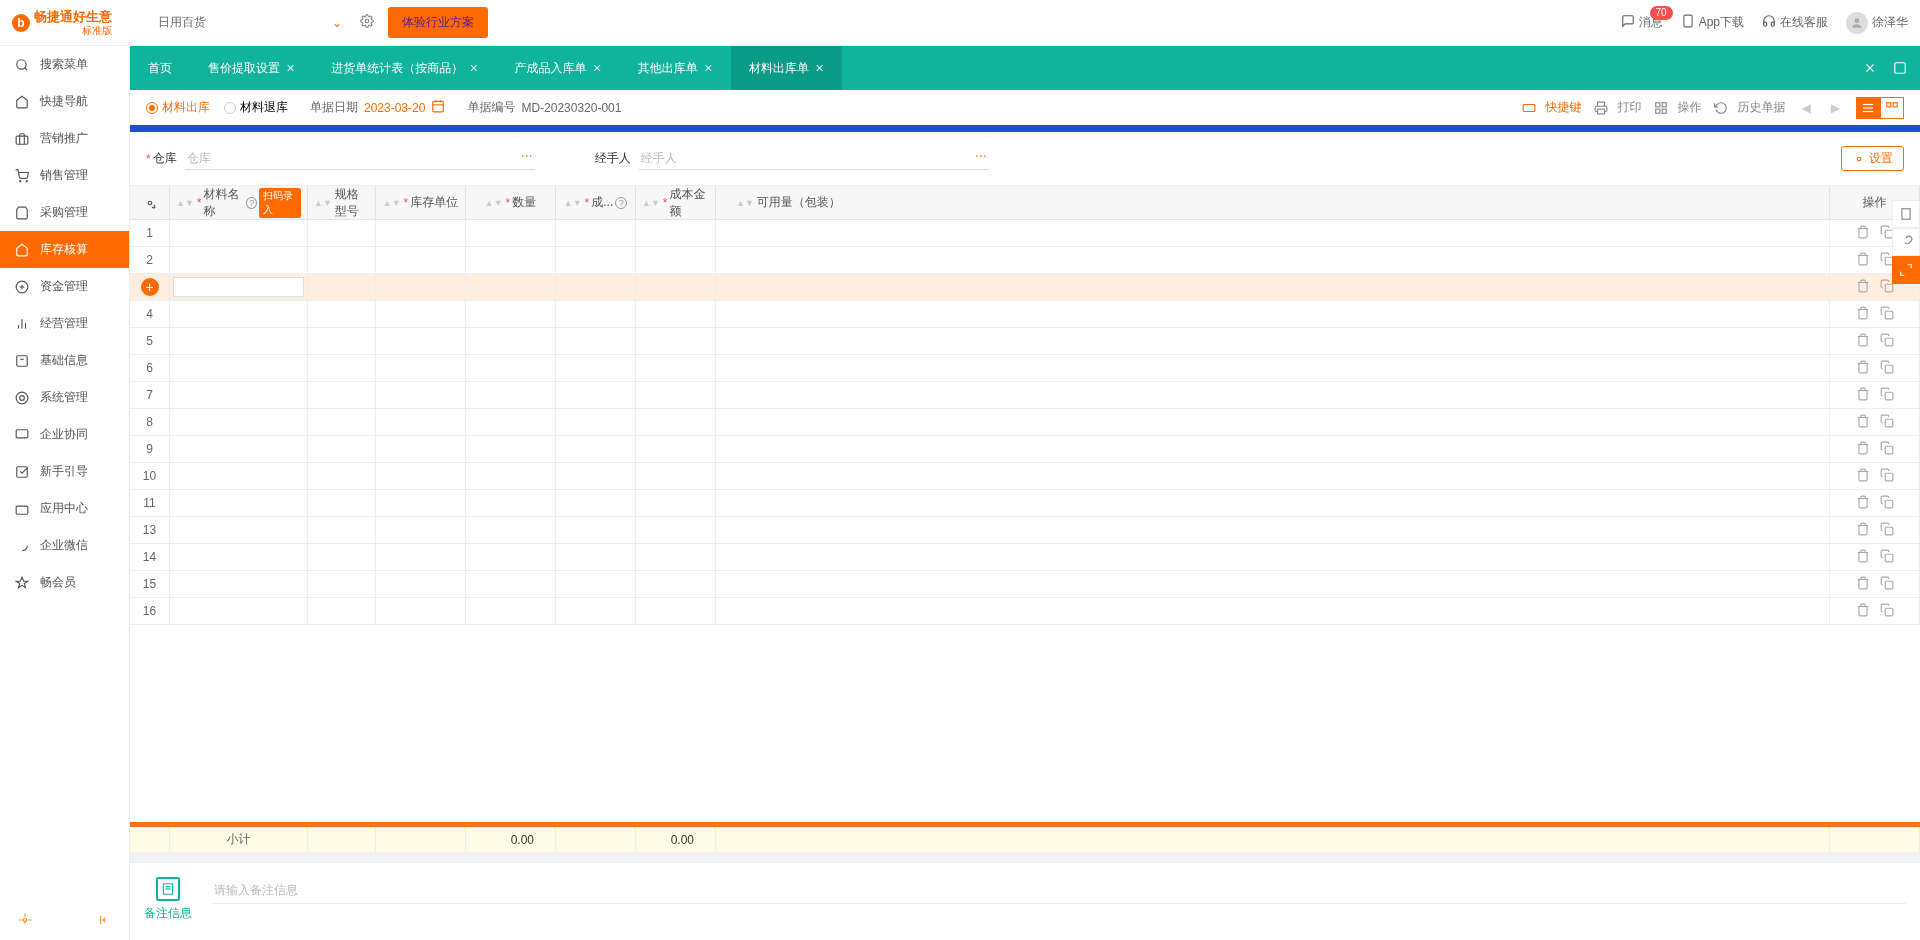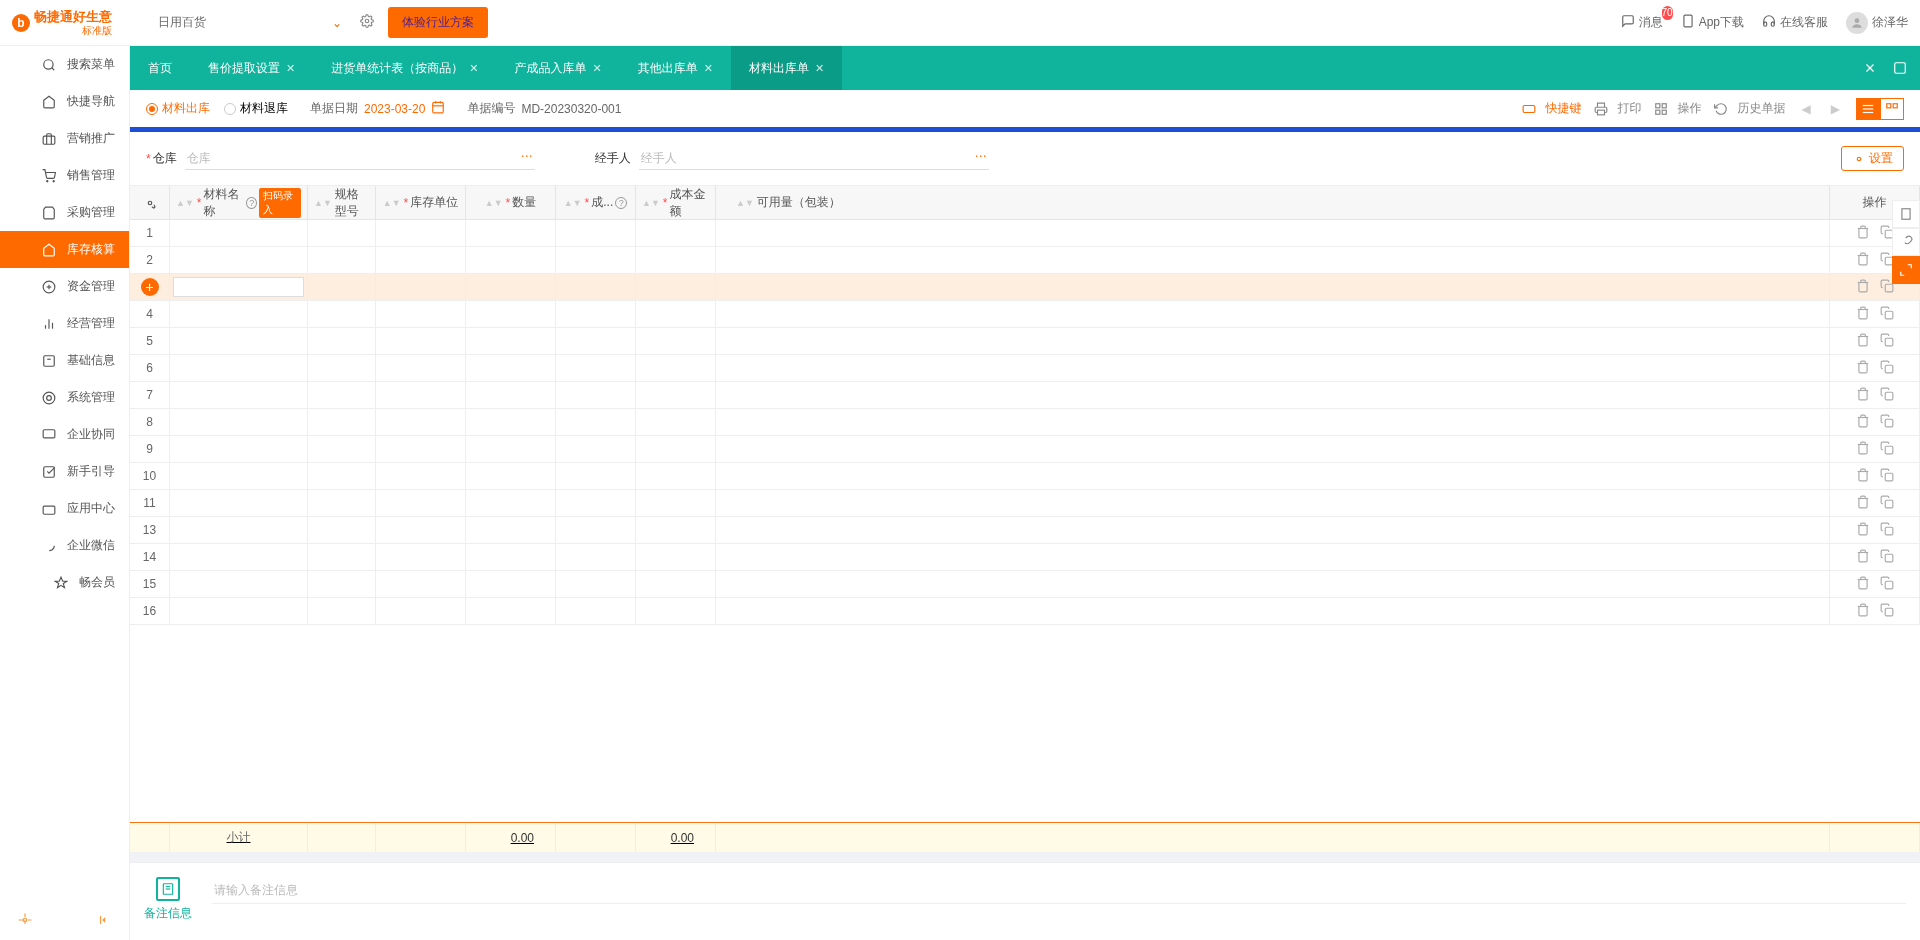--- a/index.html
+++ b/index.html
@@ -11,37 +11,37 @@
 .logo-text{color:#ff6a00;font-size:13px;font-weight:bold;}
 .logo-sub{color:#ff6a00;font-size:10px;margin-top:-2px;}
 .logo-col{display:flex;flex-direction:column;text-align:right;}
 .category-select{display:flex;align-items:center;margin-left:18px;width:200px;border-radius:3px;padding:4px 8px;color:#666;}
 .chevron{margin-left:auto;color:#ff6a00;}
 .gear-top{margin-left:10px;color:#888;}
 .cta-btn{margin-left:14px;background:#ff6a00;color:#4c1d95;padding:7px 14px;border-radius:3px;border:none;cursor:pointer;}
 .spacer{flex:1;}
 .top-right{display:flex;align-items:center;gap:18px;color:#666;}
 .tr-item{display:flex;align-items:center;gap:4px;position:relative;cursor:pointer;}
-.badge{position:absolute;top:-8px;right:-10px;background:#ff4d4f;color:#fff;border-radius:8px;padding:0 0;font-size:10px;line-height:14px;}
+.badge{position:absolute;top:-8px;right:-10px;background:#ff4d4f;color:#fff;border-radius:8px;padding:0 6px;font-size:10px;line-height:14px;}
 .avatar{width:22px;height:22px;border-radius:50%;background:#ddd;display:inline-flex;align-items:center;justify-content:center;color:#aaa;}
 .body{display:flex;flex:1;min-height:0;}
 .sidebar{width:130px;background:#fff;border-right:1px solid #eee;display:flex;flex-direction:column;}
-.side-item{display:flex;align-items:center;padding:10px 14px;color:#555;cursor:pointer;gap:10px;justify-content:flex-end;}
+.side-item{display:flex;align-items:center;padding:10px 14px;color:#555;cursor:pointer;gap:10px;}
 .side-item.active{background:#ff6a00;color:#fff;}
 .side-icon{width:16px;height:16px;display:inline-flex;align-items:center;justify-content:center;}
 .side-footer{margin-top:auto;display:flex;justify-content:space-between;padding:10px 18px;color:#ff9a3c;}
 .main{flex:1;display:flex;flex-direction:column;min-width:0;background:#f0f2f5;}
 .tabbar{height:44px;background:#10b39c;display:flex;align-items:center;color:#fff;}
 .tab{padding:0 18px;height:100%;display:flex;align-items:center;gap:6px;cursor:pointer;position:relative;}
 .tab.active{background:#0a9c86;}
 .tab-close{opacity:.8;font-size:11px;}
 .tab-tools{margin-left:auto;display:flex;align-items:center;gap:2px;padding-right:6px;}
 .tab-tool-btn{width:28px;height:28px;display:flex;align-items:center;justify-content:center;cursor:pointer;}
 .content{flex:1;display:flex;flex-direction:column;min-height:0;padding:0;}
-.form-header{background:#fff;height:42px;display:flex;align-items:center;padding:0 16px;border-bottom:5px solid #1d4ed8;}
+.form-header{background:#fff;height:42px;display:flex;align-items:center;padding:0 16px;border-bottom:7px solid #1d4ed8;}
 .radio-group{display:flex;align-items:center;gap:14px;}
 .radio{display:flex;align-items:center;gap:4px;cursor:pointer;}
 .radio-dot{width:12px;height:12px;border:1px solid #ccc;border-radius:50%;display:inline-flex;align-items:center;justify-content:center;}
 .radio.sel .radio-dot{border-color:#ff6a00;}
 .radio.sel .radio-dot::after{content:"";width:6px;height:6px;background:#ff6a00;border-radius:50%;}
 .radio.sel{color:#ff6a00;}
 .field-label{color:#666;margin-left:22px;}
 .date-val{color:#ff6a00;margin-left:6px;}
 .cal-icon{color:#ff6a00;margin-left:6px;}
 .header-right{margin-left:auto;display:flex;align-items:center;gap:12px;color:#ff6a00;}
@@ -78,21 +78,21 @@
 .q-icon{width:12px;height:12px;border:1px solid #999;border-radius:50%;display:inline-flex;align-items:center;justify-content:center;font-size:9px;color:#999;margin-left:2px;}
 .tbody{flex:1;overflow-y:auto;}
 .trow{display:flex;height:27px;border-bottom:1px solid #eee;}
 .trow.highlight{background:#fdeee0;}
 .td{border-right:1px solid #eee;display:flex;align-items:center;justify-content:center;color:#666;}
 .td.col-avail{justify-content:flex-start;}
 .add-btn{width:18px;height:18px;background:#ff6a00;color:#fff;border-radius:50%;display:flex;align-items:center;justify-content:center;font-size:14px;cursor:pointer;}
 .cell-input{width:95%;height:20px;border:1px solid #ddd;background:#fff;}
 .op-icons{display:flex;gap:10px;color:#aaa;}
 .op-icon{cursor:pointer;}
-.tfoot{display:flex;height:30px;background:#fffbe6;border-top:1px solid #f97316;text-decoration:underline;}
+.tfoot{display:flex;height:30px;background:#fffbe6;border-top:5px solid #f97316;}
 .tfoot .td{font-weight:normal;}
 .tfoot .col-qty,.tfoot .col-total{justify-content:flex-end;padding-right:21px;color:#333;}
 .remark-area{background:#fff;margin-top:10px;padding:14px;display:flex;align-items:flex-start;gap:20px;border-top:1px solid #eee;height:78px;}
 .remark-label{display:flex;flex-direction:column;align-items:center;color:#10b39c;gap:4px;}
 .remark-icon{width:24px;height:24px;border:2px solid #10b39c;border-radius:2px;display:flex;align-items:center;justify-content:center;}
 .remark-input{flex:1;border:none;border-bottom:1px solid #eee;padding:6px 2px;color:#333;}
 .remark-input::placeholder{color:#bbb;}
 .footer-bar{background:#fff;padding:12px 20px;display:flex;justify-content:flex-end;gap:12px;border-top:1px solid #eee;}
 .fbtn{padding:8px 24px;border-radius:3px;cursor:pointer;border:1px solid #ddd;background:#fff;color:#555;}
 .fbtn.outline{border-color:#ff6a00;color:#ff6a00;}

